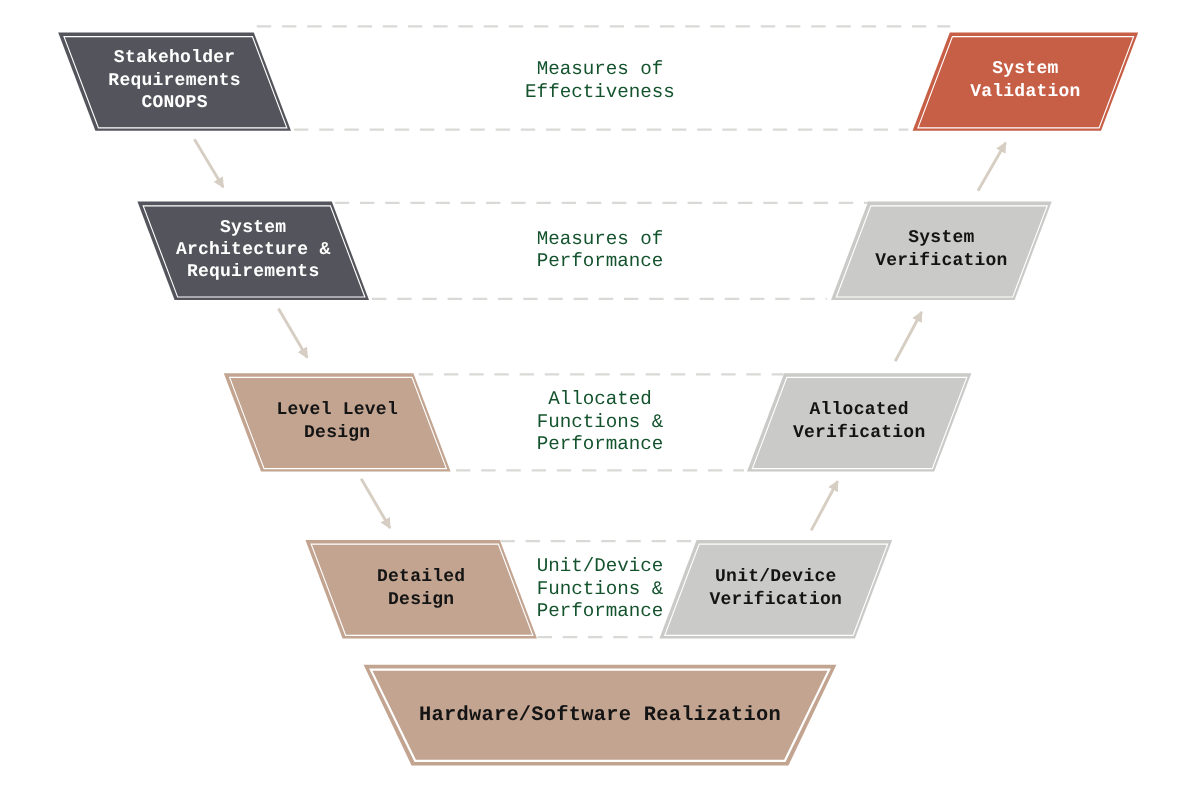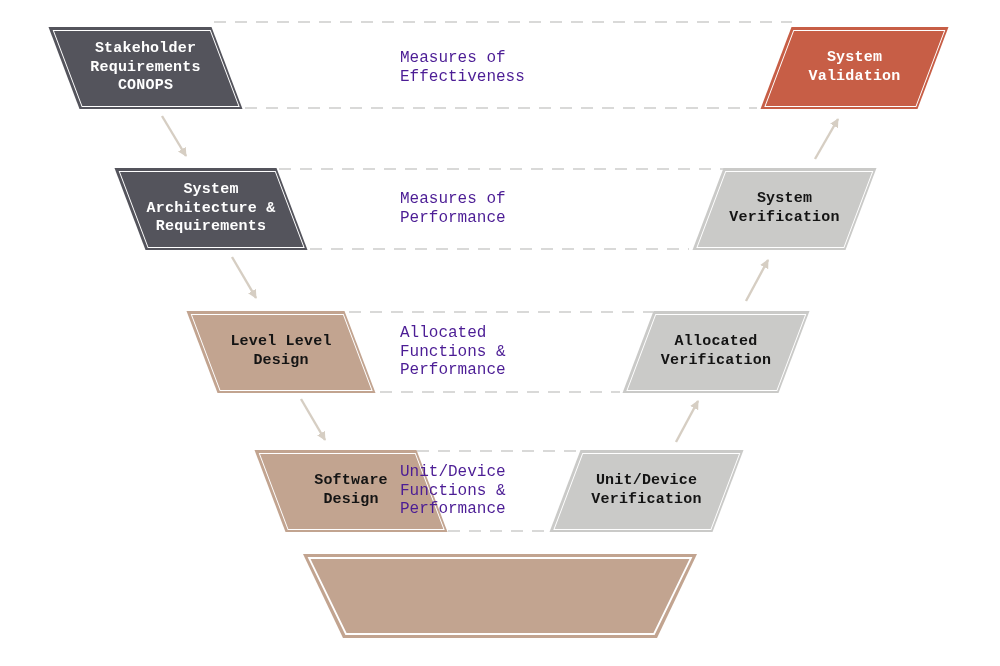--- a/index.html
+++ b/index.html
@@ -30,22 +30,22 @@
     text-align:center;white-space:pre-line;
     font-weight:bold;font-size:15px;line-height:1.25;
     letter-spacing:.2px;
   }
   .dark .node-label,.terra .node-label{color:#ffffff;}
   .tan .node-label,.gray .node-label{color:#141414;}
 
   
   .measure{
     position:absolute;left:400px;width:200px;
-    text-align:left;white-space:pre-line;
-    color:#4c1d95;font-size:16px;line-height:1.17;font-weight:500;
+    text-align:center;white-space:pre-line;
+    color:#14532d;font-size:16px;line-height:1.17;font-weight:500;
   }
 
   
   .trap-label{
     position:absolute;left:303px;top:554px;width:394px;height:84px;
     display:flex;align-items:center;justify-content:center;
     font-weight:bold;font-size:17px;color:#141414;white-space:pre-line;
     letter-spacing:.2px;
   }
 </style>
@@ -102,21 +102,21 @@
   </div>
 
   <div class="pgram tan lean-left" style="left:202px;top:311px;width:158px;">
     <div class="skin"></div>
     <div class="node-label">Level Level
 Design</div>
   </div>
 
   <div class="pgram tan lean-left" style="left:270px;top:450px;width:162px;">
     <div class="skin"></div>
-    <div class="node-label">Software
+    <div class="node-label">Detailed
 Design</div>
   </div>
 
   <div class="pgram terra lean-right" style="left:776px;top:27px;width:157px;">
     <div class="skin"></div>
     <div class="node-label">System
 Validation</div>
   </div>
 
   <div class="pgram gray lean-right" style="left:708px;top:168px;width:153px;">
@@ -130,20 +130,21 @@
     <div class="node-label">Allocated
 Verification</div>
   </div>
 
   <div class="pgram gray lean-right" style="left:565px;top:450px;width:163px;">
     <div class="skin"></div>
     <div class="node-label">Unit/Device
 Verification</div>
   </div>
 
+  <div class="trap-label">Hardware/Software Realization</div>
 
   <div class="measure" style="top:49px;">Measures of
 Effectiveness</div>
   <div class="measure" style="top:190px;">Measures of
 Performance</div>
   <div class="measure" style="top:324px;">Allocated
 Functions &amp;
 Performance</div>
   <div class="measure" style="top:463px;">Unit/Device
 Functions &amp;

